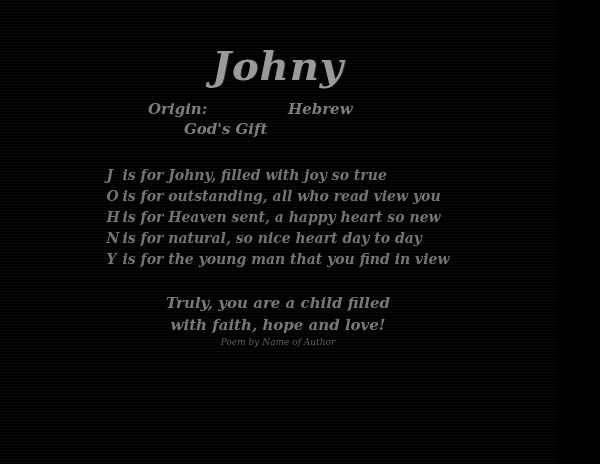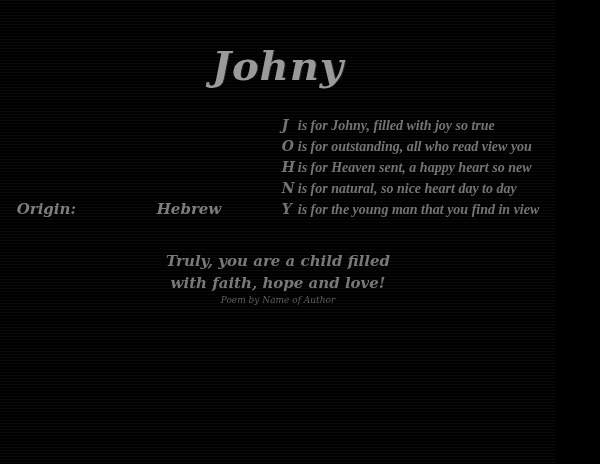--- a/index.html
+++ b/index.html
@@ -81,24 +81,23 @@
     line-height: 21px;
     color: #747474;
     white-space: nowrap;
   }
   .acro-letter {
     width: 16px;
     flex: none;
   }
   .acro-text {
     flex: 1 1 auto;
-    font-family: Liberation Serif, serif;
   }
   .closing {
-    margin-top: 30px;
+    margin-top: 22px;
   }
   .closing-line {
     font-style: italic;
     font-weight: bold;
     font-size: 15px;
     line-height: 22px;
     color: #787878;
   }
   .credit {
     margin-top: 1px;
@@ -117,20 +116,21 @@
   <div class="content">
 
     <div class="name-title">Johny</div>
 
     <div class="meta">
       <div class="meta-row">
         <span class="meta-label">Origin:</span>
         <span class="meta-value">Hebrew</span>
       </div>
       <div class="meta-row">
+        <span class="meta-value">God's Gift</span>
       </div>
     </div>
 
     <div class="acrostic">
       <div class="acro-line">
         <span class="acro-letter">J</span>
         <span class="acro-text">is for Johny, filled with joy so true</span>
       </div>
       <div class="acro-line">
         <span class="acro-letter">O</span>

